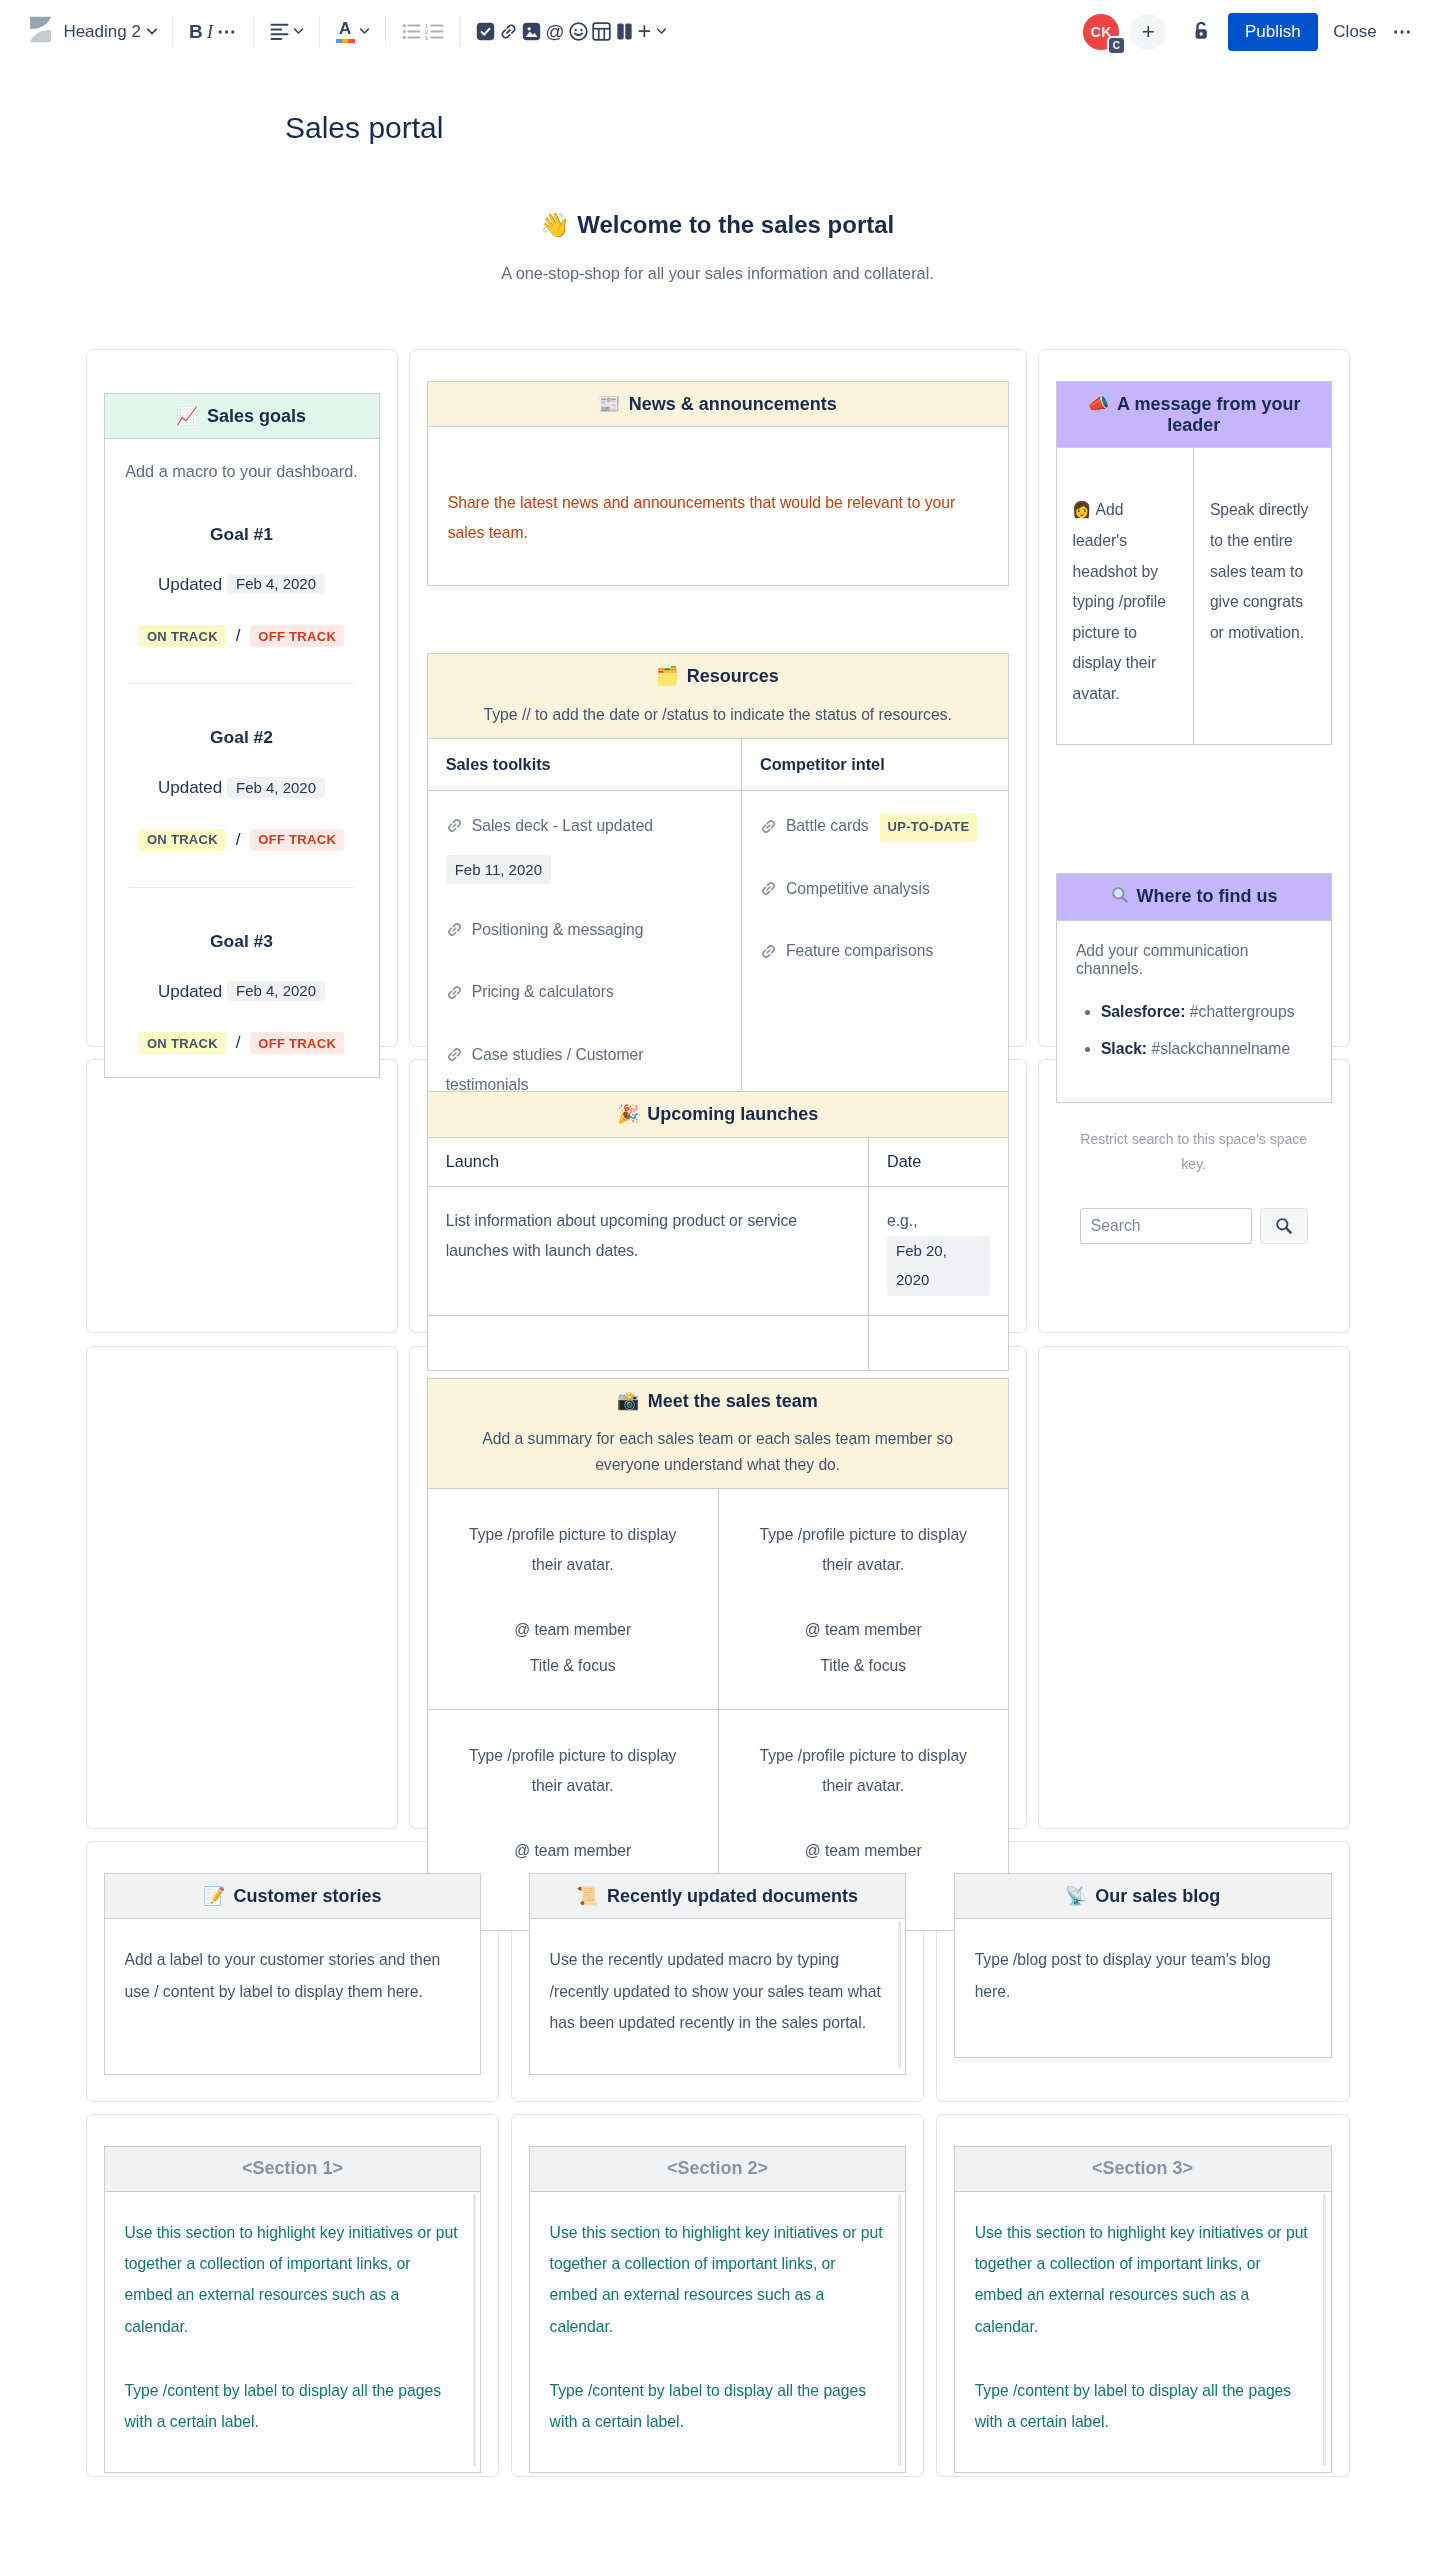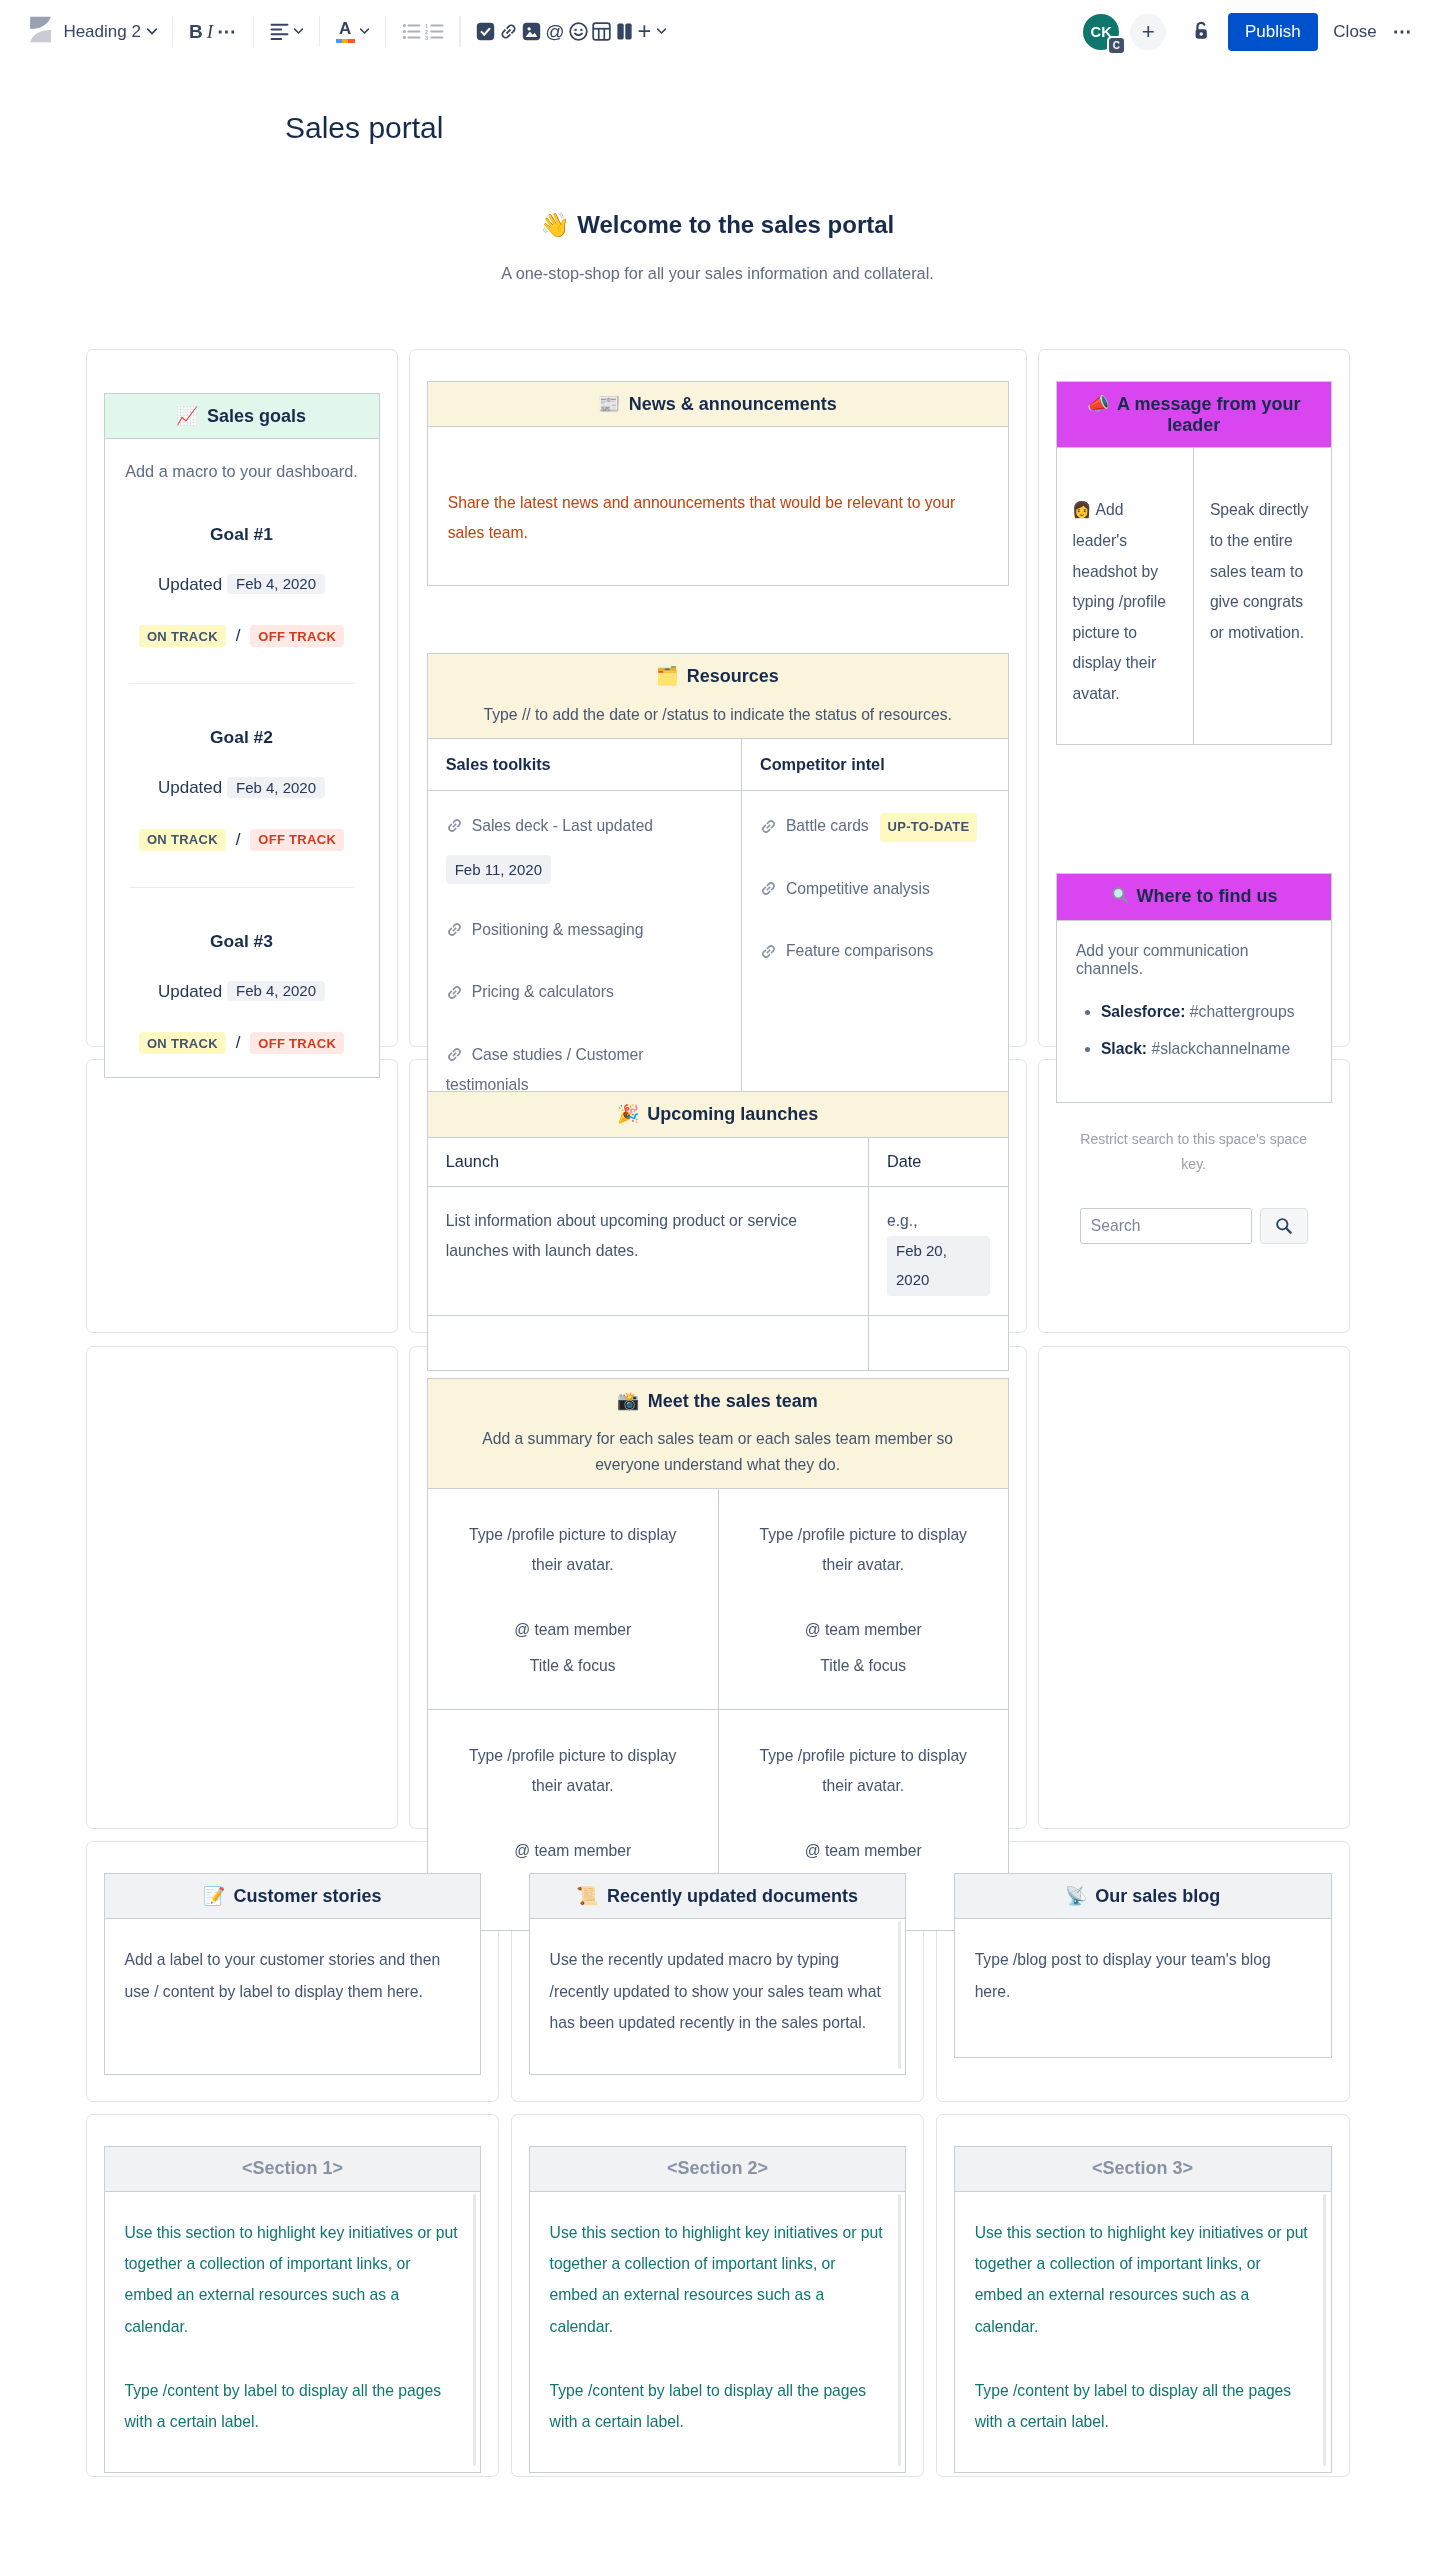--- a/index.html
+++ b/index.html
@@ -18,21 +18,21 @@
   .glyph-b { font-weight:700; font-size:19px; color:#344563; }
   .glyph-i { font-style:italic; font-family:"Liberation Serif",serif; font-size:19px; color:#344563; }
   .glyph-more { font-size:19px; font-weight:700; color:#344563; letter-spacing:1.1px; }
   .glyph-at { font-size:19px; color:#344563; font-weight:500;}
   .glyph-plus { font-size:23.5px; color:#344563; font-weight:400; line-height:1;}
   .txtcolor { display:flex; flex-direction:column; align-items:center; }
   .txtcolor .a { font-size:17px; font-weight:700; color:#344563; line-height:1; }
   .colorbar { display:flex; width:19px; height:4.5px; margin-top:1.7px; }
   .colorbar i { flex:1; }
   .spacer { flex:1; }
-  .avatar { width:36px; height:36px; border-radius:50%; background:#0f766e; color:#fff; font-weight:700;
+  .avatar { width:36px; height:36px; border-radius:50%; background:#ef4444; color:#fff; font-weight:700;
             font-size:14.6px; display:flex; align-items:center; justify-content:center; position:relative; cursor:pointer;}
   .avatar .badge { position:absolute; right:-6.7px; bottom:-5.6px; width:19px; height:19px; border-radius:5px;
             background:#42526E; border:2.2px solid #fff; color:#fff; font-size:10px; font-weight:700;
             display:flex; align-items:center; justify-content:center; }
   .add-collab { width:36px; height:36px; border-radius:50%; background:#F4F5F7; border:none; color:#344563;
             font-size:22.4px; display:flex; align-items:center; justify-content:center; cursor:pointer; margin-left:-4.5px;}
   .publish-btn { background:#0052CC; color:#fff; border:none; border-radius:3.9px; padding:9px 17px;
             font-size:17px; font-family:"Liberation Sans",sans-serif; cursor:pointer; }
   .close-btn { background:none; border:none; color:#344563; font-size:17px; cursor:pointer; font-family:"Liberation Sans",sans-serif;}
   
@@ -44,21 +44,21 @@
   .row { display:flex; gap:11.2px; }
   .card { background:#fff; border:1.1px solid #E0E3E8; border-radius:6.7px; padding:31px 17px 17px; }
   .col-s { width:312px; flex:none; }
   .col-m { width:618px; flex:none; }
   .col-t { flex:1; }
   .r1 { height:698px; } .r2 { height:274px; } .r3 { height:483px; } .r4 { height:261px; } .r5 { height:363px; }
   
   .panel { border:1.1px solid #C8CDD6; background:#fff; position:relative; }
   .panel-head { border-bottom:1.1px solid #C8CDD6; text-align:center; padding:11.2px 13.5px; font-size:18px; font-weight:700; color:#172B4D; }
   .panel-head .sub { font-weight:400; font-size:15.7px; color:#44546F; margin-top:14.6px; line-height:1.6; }
-  .head-green { background:#E2F7EB; } .head-cream { background:#FBF4DC; } .head-cyan { background:#d946ef; } .head-gray { background:#F1F2F4; }
+  .head-green { background:#E2F7EB; } .head-cream { background:#FBF4DC; } .head-cyan { background:#c4b5fd; } .head-gray { background:#F1F2F4; }
   .head-muted { color:#8993A4; }
   .panel-body { padding:27px 22.4px; font-size:15.7px; color:#c2410c; line-height:1.9; }
   .mt-gap { margin-top:67px; }
   .scrollpanel::after { content:""; position:absolute; top:47px; bottom:5.6px; right:4.5px; width:2.8px; background:#E6E8EC; border-radius:1.7px; }
   
   .loz { display:inline-block; border-radius:3.9px; padding:1.7px 9px; font-size:15px; }
   .loz-date { background:#F0F1F4; color:#253858; }
   .loz-status { font-weight:700; font-size:13px; letter-spacing:0.3px; padding:3.4px 7.8px; border-radius:3.4px; }
   .loz-green { background:#fef9c3; color:#42526E;text-align:center; }
   .loz-red { background:#FFE9E4; color:#D33A1D; }

